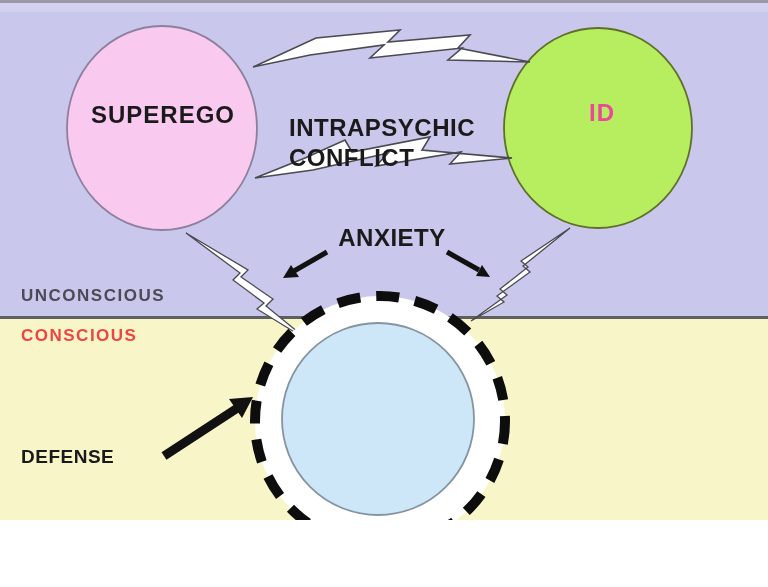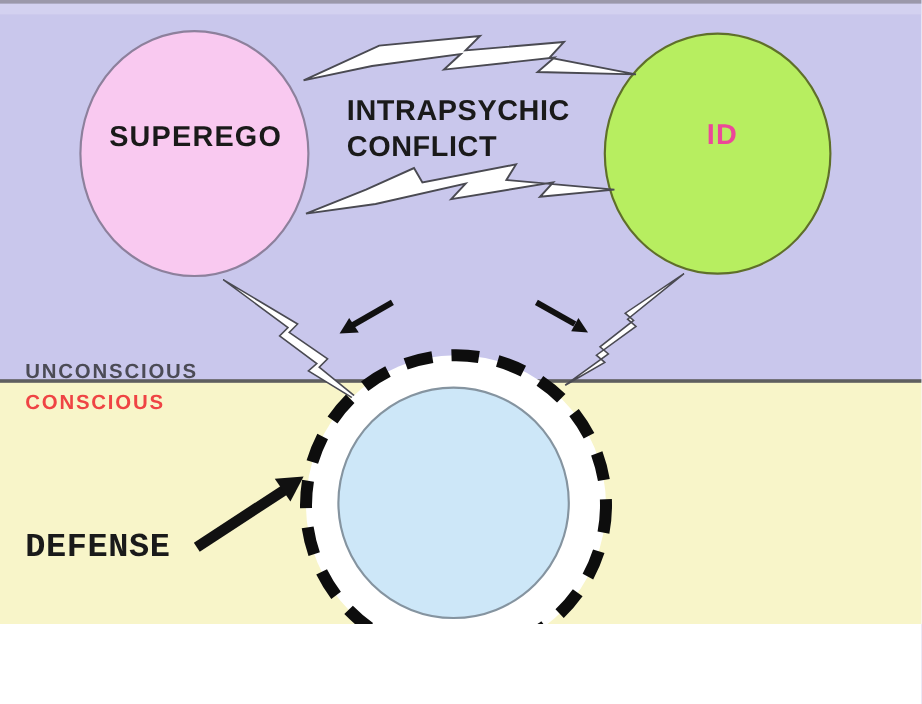--- a/index.html
+++ b/index.html
@@ -21,23 +21,23 @@
   .thin-bolt{stroke-width:1.3px;}
   .lbl{position:absolute;z-index:3;white-space:nowrap;}
   .node-lbl{font-weight:bold;font-size:24px;letter-spacing:1px;text-align:center;}
   .anno-lbl{font-weight:bold;font-size:24px;letter-spacing:.5px;line-height:30px;}
   .region-lbl{font-weight:600;font-size:17px;letter-spacing:1.5px;}
   #lbl-superego{left:63px;top:101px;width:200px;}
   #lbl-id{left:552px;top:99px;width:100px;}
   #lbl-ego{left:328px;top:405px;width:100px;}
   #lbl-conflict{left:289px;top:78px;}
   #lbl-anxiety{left:312px;top:223px;width:160px;text-align:center;}
-  #lbl-unconscious{left:21px;top:300px;}
+  #lbl-unconscious{left:21px;top:286px;}
   #lbl-conscious{left:21px;top:326px;}
-  #lbl-defense{left:21px;top:442px;font-size:28px;line-height:30px;font-family:Liberation Mono, monospace;}
+  #lbl-defense{left:21px;top:442px;font-size:19px;line-height:30px;}
 </style>
 </head>
 <body>
 
 <div id="canvas">
 
   <div class="bg" id="bg-unconscious" style="background: rgb(201, 199, 236);"></div>
   <div class="bg" id="bg-top-strip" style="background: rgb(219, 216, 244);"></div>
   <div class="bg" id="bg-top-border" style="background: rgb(155, 152, 170);"></div>
   <div class="bg" id="bg-conscious" style="background: rgb(248, 245, 201);"></div>
@@ -71,25 +71,26 @@
     <g>
       <line x1="164" y1="456" x2="239" y2="407" stroke-width="9" stroke="#111111"></line>
       <polygon points="253,397 242,418 229,399" fill="#111111"></polygon>
     </g>
   </svg>
 
   <div class="lbl node-lbl" id="lbl-superego" style="color: rgb(26, 26, 26);">SUPEREGO</div>
 
   <div class="lbl node-lbl" id="lbl-id" style="color: #ec4899;">ID</div>
 
-  <div class="lbl anno-lbl" id="lbl-conflict" style="color: rgb(26, 26, 26);">
+  <div class="lbl anno-lbl" id="lbl-conflict" style="color: rgb(26, 26, 26); margin-top: 35px;">
     <div>INTRAPSYCHIC</div>
     <div>CONFLICT</div>
   </div>
 
+  <div class="lbl anno-lbl" id="lbl-anxiety" style="color: rgb(26, 26, 26);">ANXIETY</div>
 
   <div class="lbl region-lbl" id="lbl-unconscious" style="color: rgb(75, 75, 85);">UNCONSCIOUS</div>
 
   <div class="lbl region-lbl" id="lbl-conscious" style="color: #ef4444;">CONSCIOUS</div>
 
 
   <div class="lbl anno-lbl" id="lbl-defense" style="color: rgb(26, 26, 26);">
     <div>DEFENSE</div>
   </div>
 

